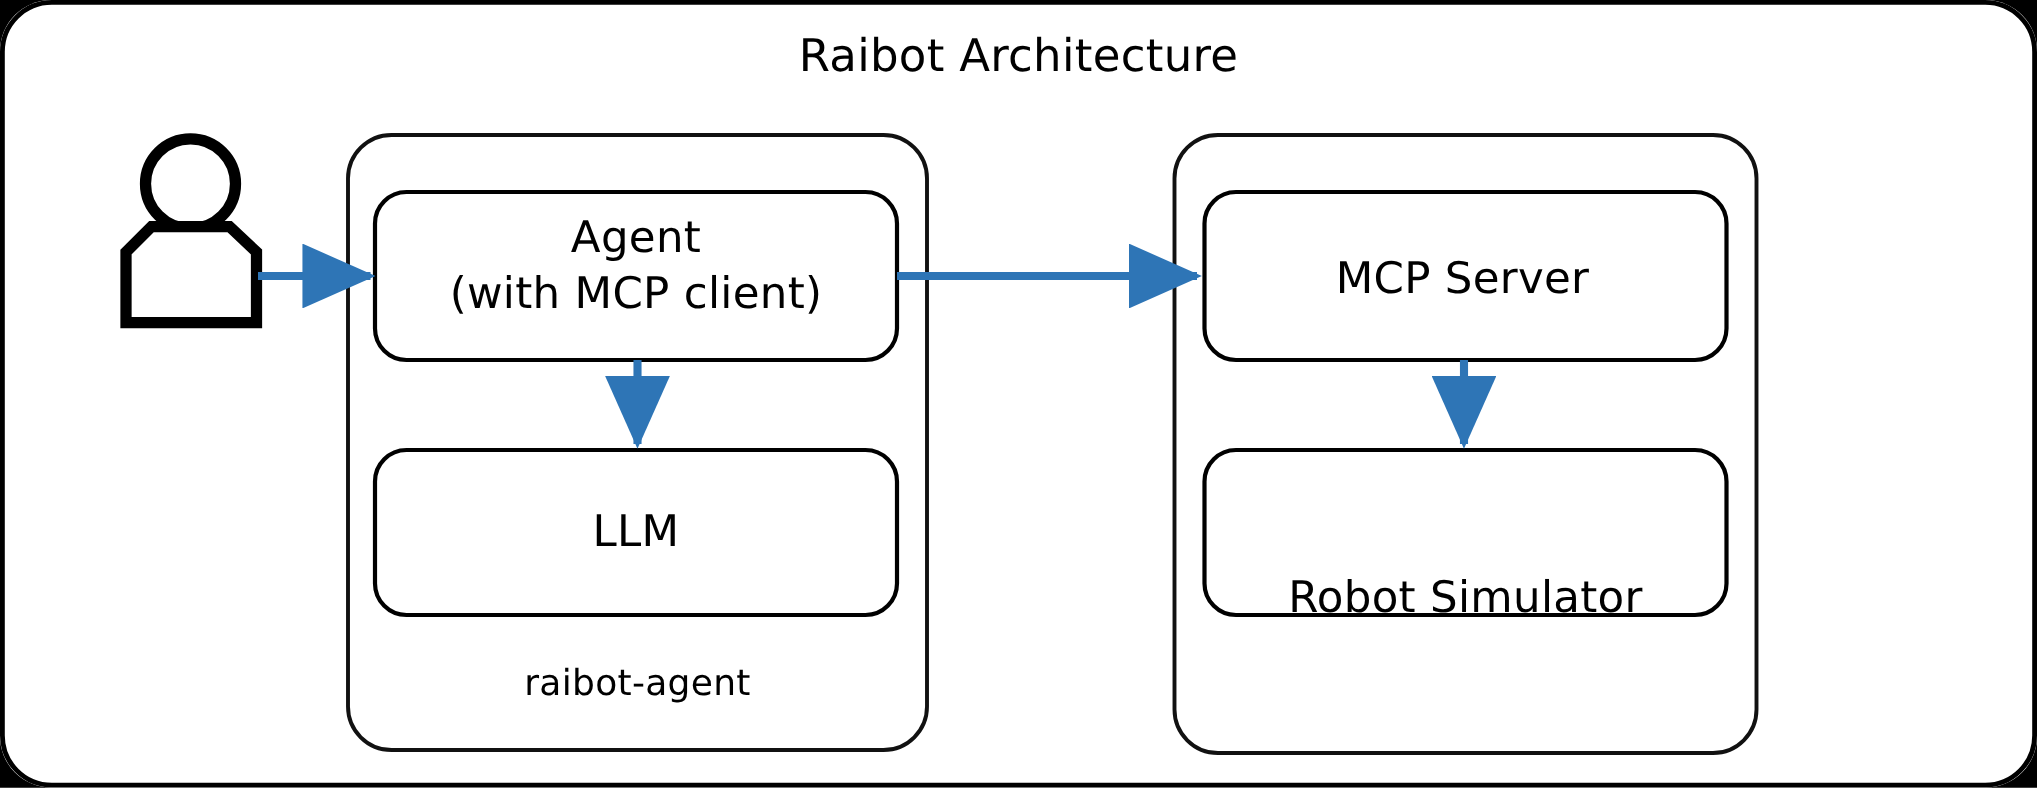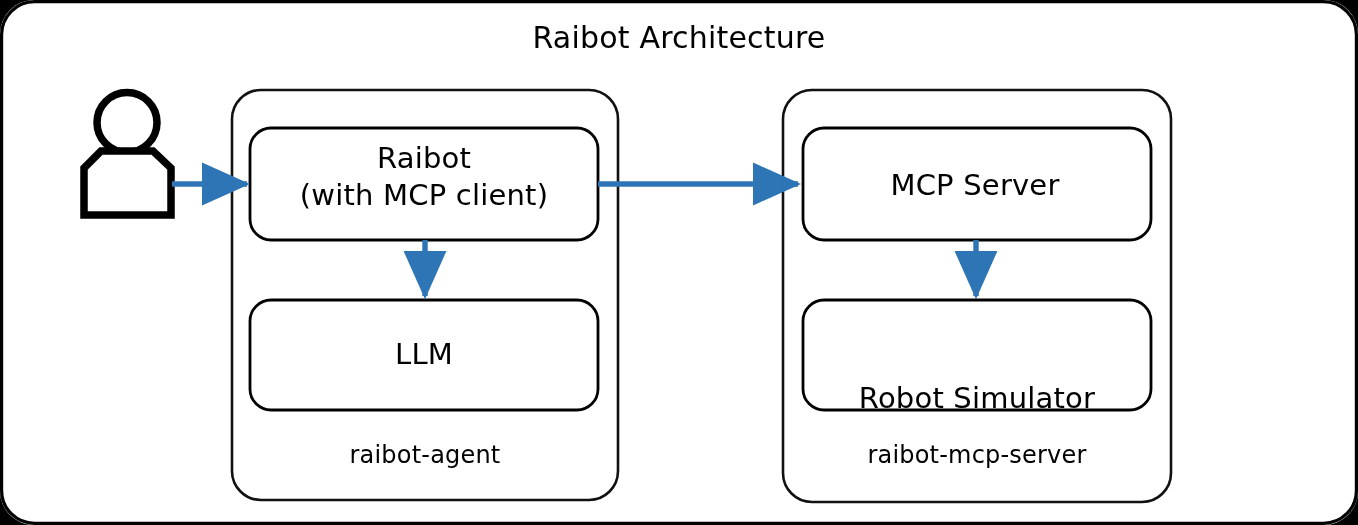--- a/index.html
+++ b/index.html
@@ -147,26 +147,25 @@
 
     <line x1="598" y1="184" x2="798" y2="184" stroke="#2E75B6" stroke-width="5.4" marker-end="url(#arrowhead)"></line>
 
     <line x1="425" y1="240" x2="425" y2="296" stroke="#2E75B6" stroke-width="5.4" marker-end="url(#arrowhead)"></line>
 
     <line x1="976" y1="240" x2="976" y2="296" stroke="#2E75B6" stroke-width="5.4" marker-end="url(#arrowhead)"></line>
   </svg>
 
   <div class="lbl" id="page-title">Raibot Architecture</div>
 
-  <div class="lbl box-label" id="agent-label">Raibot
+  <div class="lbl box-label" id="agent-label">Agent
 (with MCP client)</div>
 
   <div class="lbl box-label" id="llm-label">LLM</div>
 
   <div class="lbl box-label" id="mcp-server-label">MCP Server</div>
 
   <div class="lbl box-label" id="robot-sim-label">Robot Simulator</div>
 
   <div class="lbl group-label" id="agent-group-label">raibot-agent</div>
 
-  <div class="lbl group-label" id="server-group-label">raibot-mcp-server</div>
 
 </div>
 
 </body></html>

